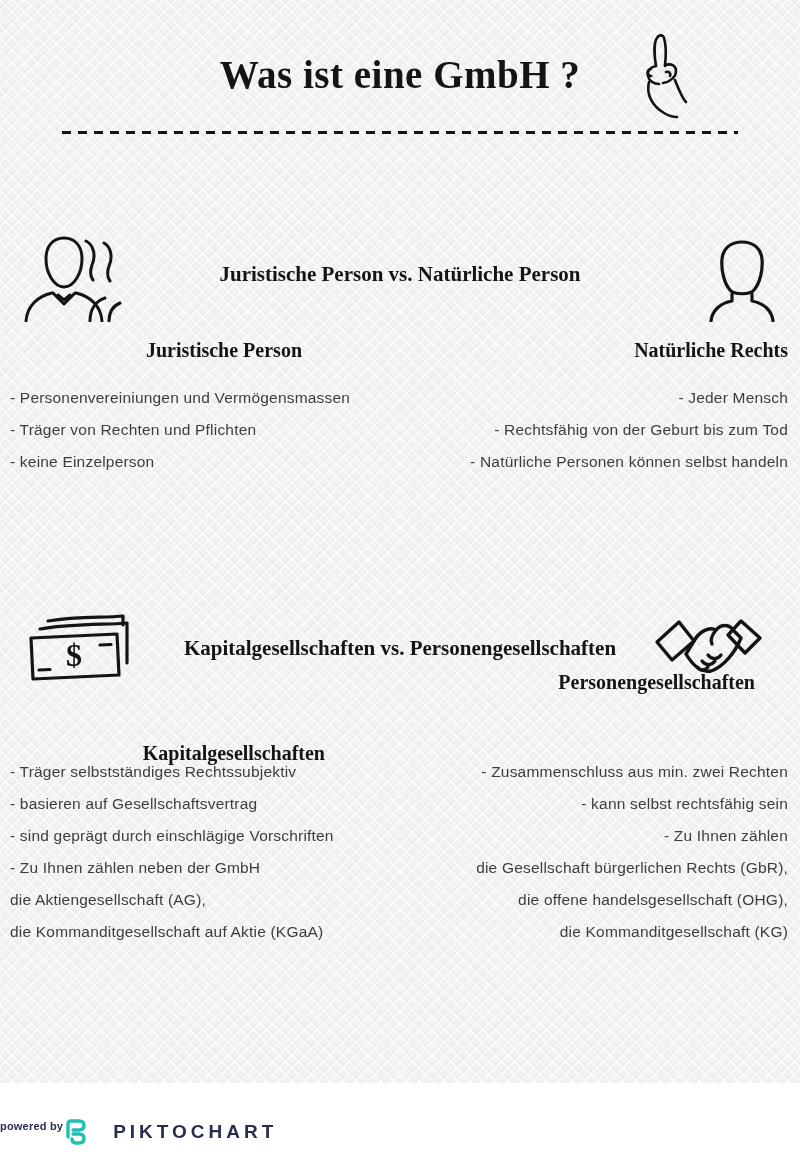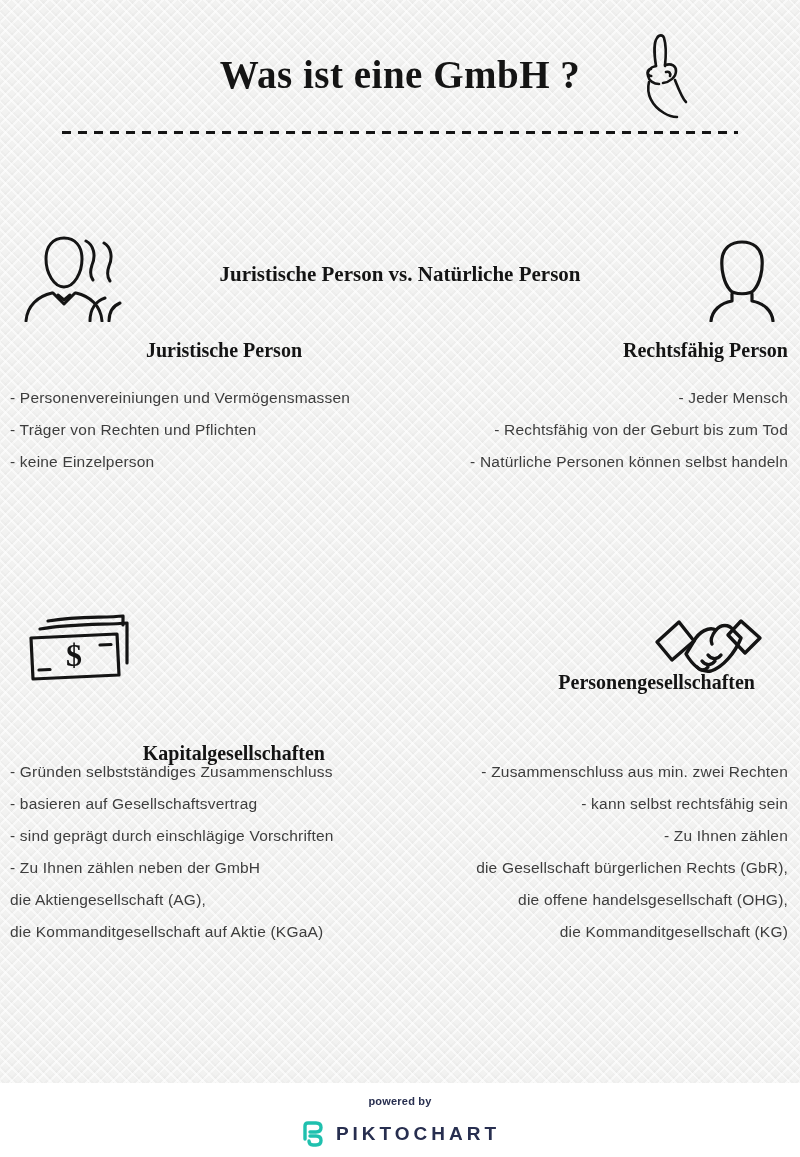--- a/index.html
+++ b/index.html
@@ -38,27 +38,27 @@
   .col-title { position:absolute; text-align:right; font-size:20px; }
 
   .bullets {
     position:absolute; font-size:15.5px; line-height:32px; color:#3d3d3d;
     letter-spacing:0.2px;
   }
   .bullets.right { text-align:right; }
 
   .footer {
     position:absolute; left:0; top:1083px; width:800px; height:74px; background:#ffffff;
-    display:flex; flex-direction:column; align-items:center; justify-content:flex-start;
+    display:flex; flex-direction:row; align-items:center; justify-content:flex-start;
     padding-top:12px;
   }
   .powered-by {
     font-size:11px; font-weight:bold; color:#272e4f; letter-spacing:0.2px;
   }
-  .brand-row { display:flex; align-items:center; gap:10px; margin-top:12px; }
+  .brand-row { display:flex; align-items:center; gap:24px; margin-top:12px; }
   .brand-mark { width:26px; height:30px; }
   .brand-name {
     font-size:19px; font-weight:800; color:#272e4f; letter-spacing:4px;
   }
 </style>
 </head>
 <body>
 
 <div class="canvas">
   <div class="poster">
@@ -97,21 +97,21 @@
       <svg viewBox="0 0 72 84" fill="none" stroke="#141414" stroke-width="3.2" stroke-linecap="round" stroke-linejoin="round">
         <path d="M36,4 C25,4 17,10 16,21 C15,32 18,45 24,52 C28,57 44,57 48,52 C54,45 57,32 56,21 C55,10 47,4 36,4 Z"></path>
         <path d="M26,56 L26,63 C14,65 6,73 5,83"></path>
         <path d="M46,56 L46,63 C58,65 66,73 67,83"></path>
       </svg>
     </div>
 
     <h2 class="serif vs-heading" style="top:262px;">Juristische Person vs. Natürliche Person</h2>
 
     <h3 class="serif col-title" style="left:10px; width:292px; top:339px;">Juristische Person</h3>
-    <h3 class="serif col-title" style="left:468px; width:320px; top:339px;">Rechtsfähig Person</h3>
+    <h3 class="serif col-title" style="left:468px; width:320px; top:339px;">Natürliche Rechts</h3>
 
     <div class="bullets right" style="right:12px; top:382px;">
       <div>- Jeder Mensch</div>
       <div>- Rechtsfähig von der Geburt bis zum Tod</div>
       <div>- Natürliche Personen können selbst handeln</div>
     </div>
 
     <div class="bullets" style="left:10px; top:382px;">
       <div>- Personenvereiniungen und Vermögensmassen</div>
       <div>- Träger von Rechten und Pflichten</div>
@@ -134,26 +134,27 @@
         <path d="M5,31 L27,11 L42,30 L20,49 Z"></path>
         <path d="M108,27 L89,10 L76,24 L93,42 Z"></path>
         <path d="M42,30 C47,21 57,15 64,19 C69,13 77,13 81,19 L89,27 C83,42 71,56 59,60 C49,62 40,53 34,43 Z"></path>
         <path d="M56,44 C60,49 65,49 69,44"></path>
         <path d="M50,50 C54,55 59,55 63,50"></path>
         <path d="M45,56 C48,60 53,60 56,56"></path>
         <path d="M64,19 C60,24 58,29 60,33"></path>
       </svg>
     </div>
 
+    <h2 class="serif vs-heading" style="top:636px;">Kapitalgesellschaften vs. Personengesellschaften</h2>
 
     <h3 class="serif col-title" style="left:25px; width:300px; top:711px;margin-top:31px;">Kapitalgesellschaften</h3>
     <h3 class="serif col-title" style="left:455px; width:300px; top:671px;">Personengesellschaften</h3>
 
     <div class="bullets" style="left:10px; top:756px;">
-      <div>- Gründen selbstständiges Zusammenschluss</div>
+      <div>- Träger selbstständiges Rechtssubjektiv</div>
       <div>- basieren auf Gesellschaftsvertrag</div>
       <div>- sind geprägt durch einschlägige Vorschriften</div>
       <div>- Zu Ihnen zählen neben der GmbH</div>
       <div>die Aktiengesellschaft (AG),</div>
       <div>die Kommanditgesellschaft auf Aktie (KGaA)</div>
     </div>
 
     <div class="bullets right" style="right:12px; top:756px;">
       <div>- Zusammenschluss aus min. zwei Rechten</div>
       <div>- kann selbst rechtsfähig sein</div>

